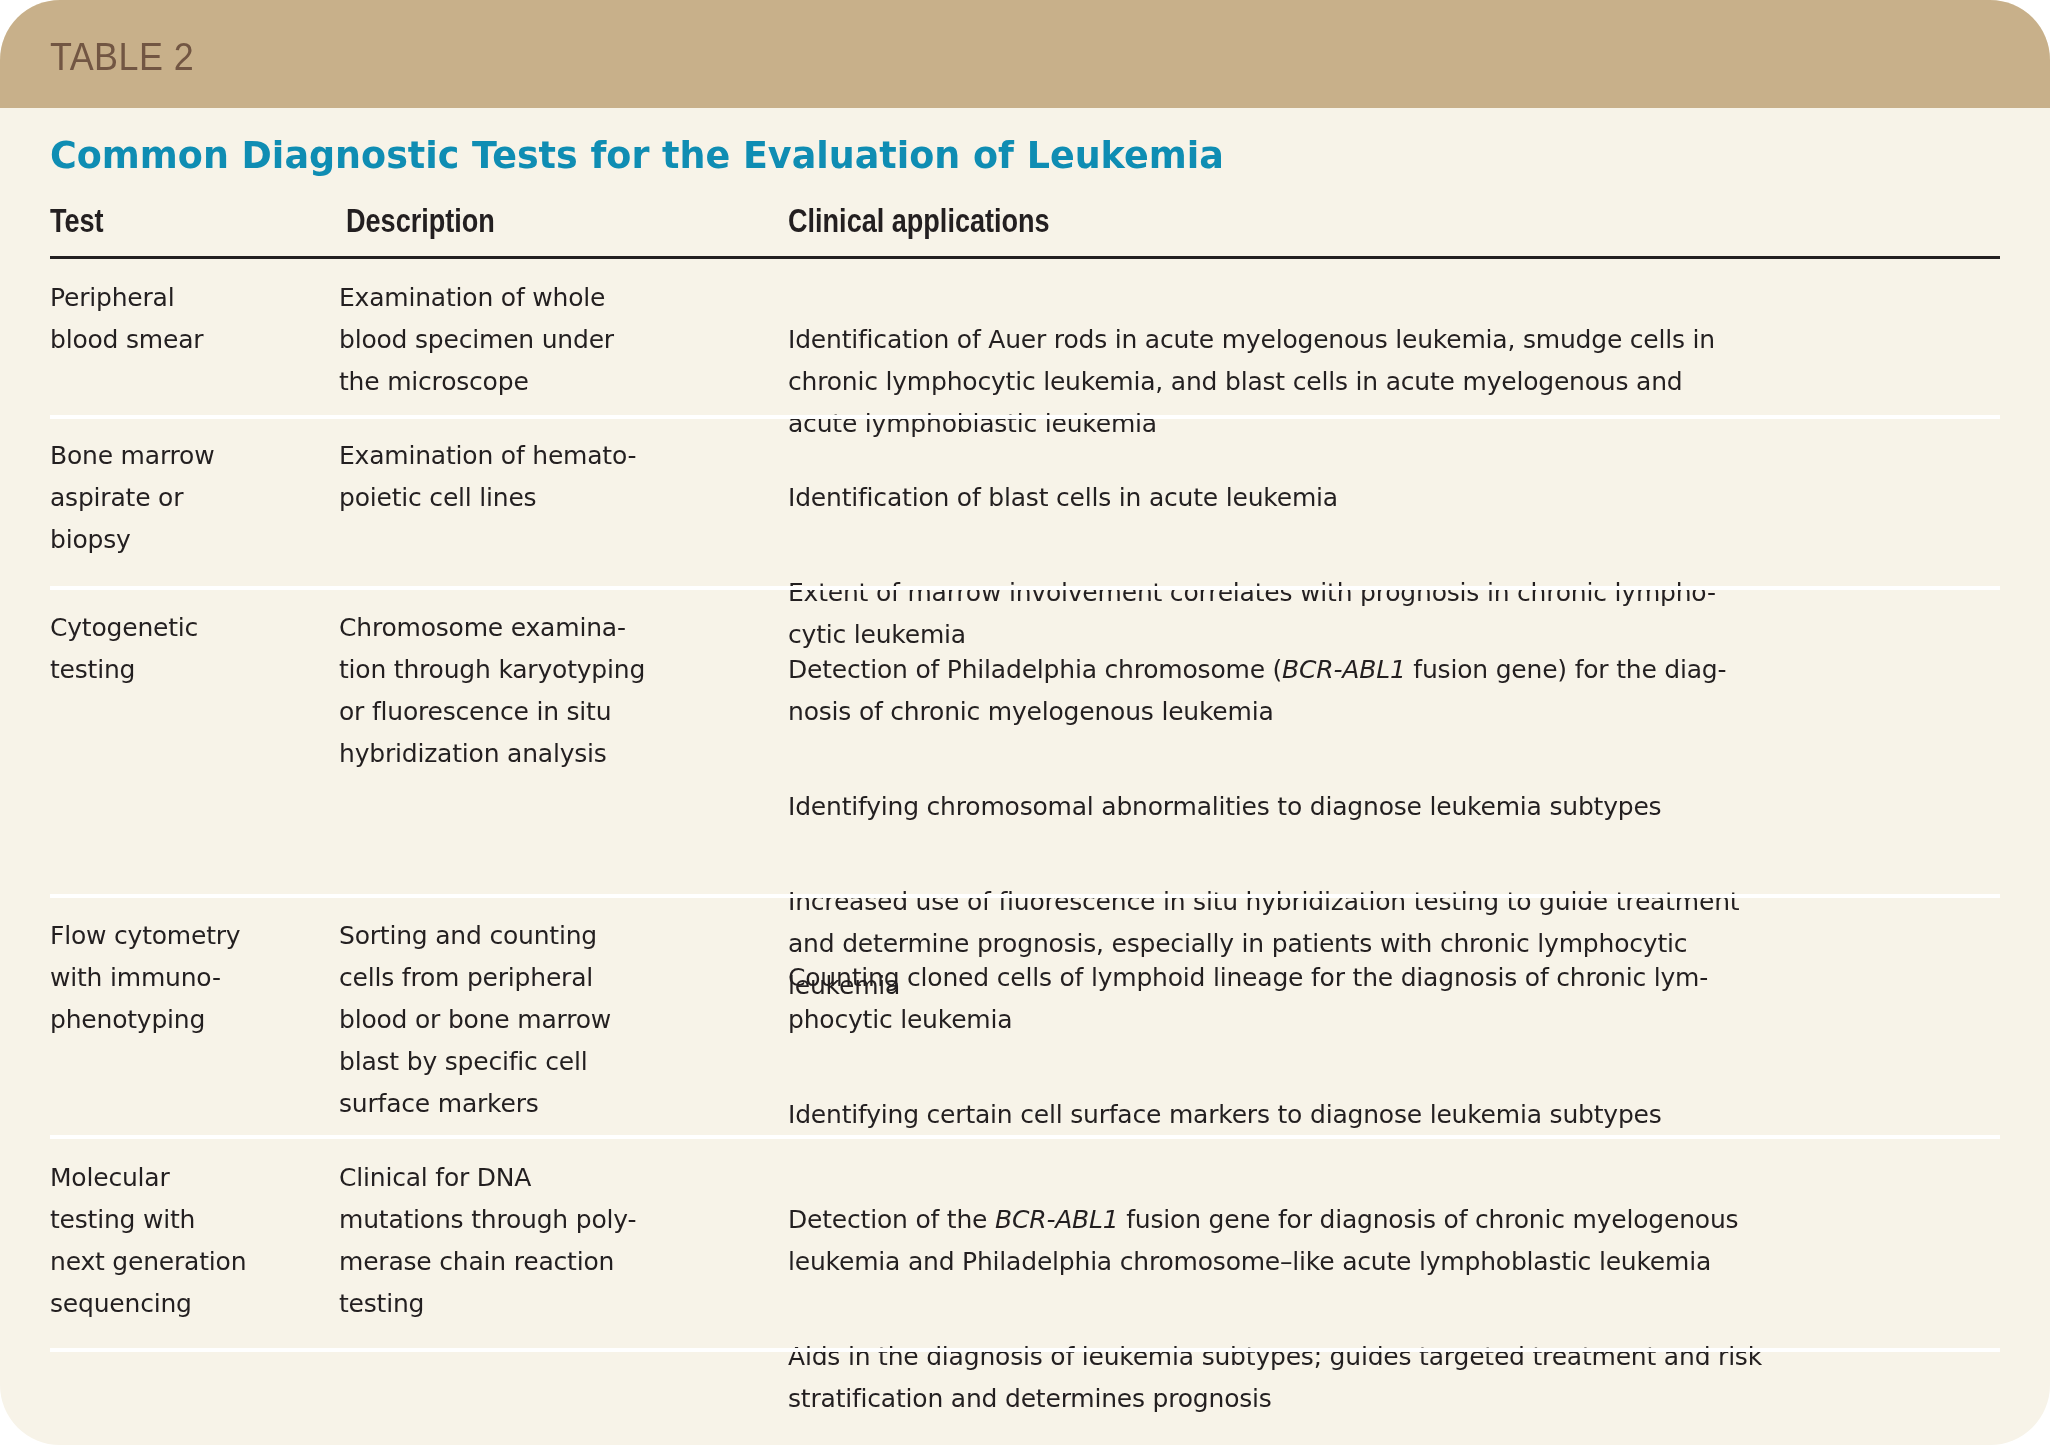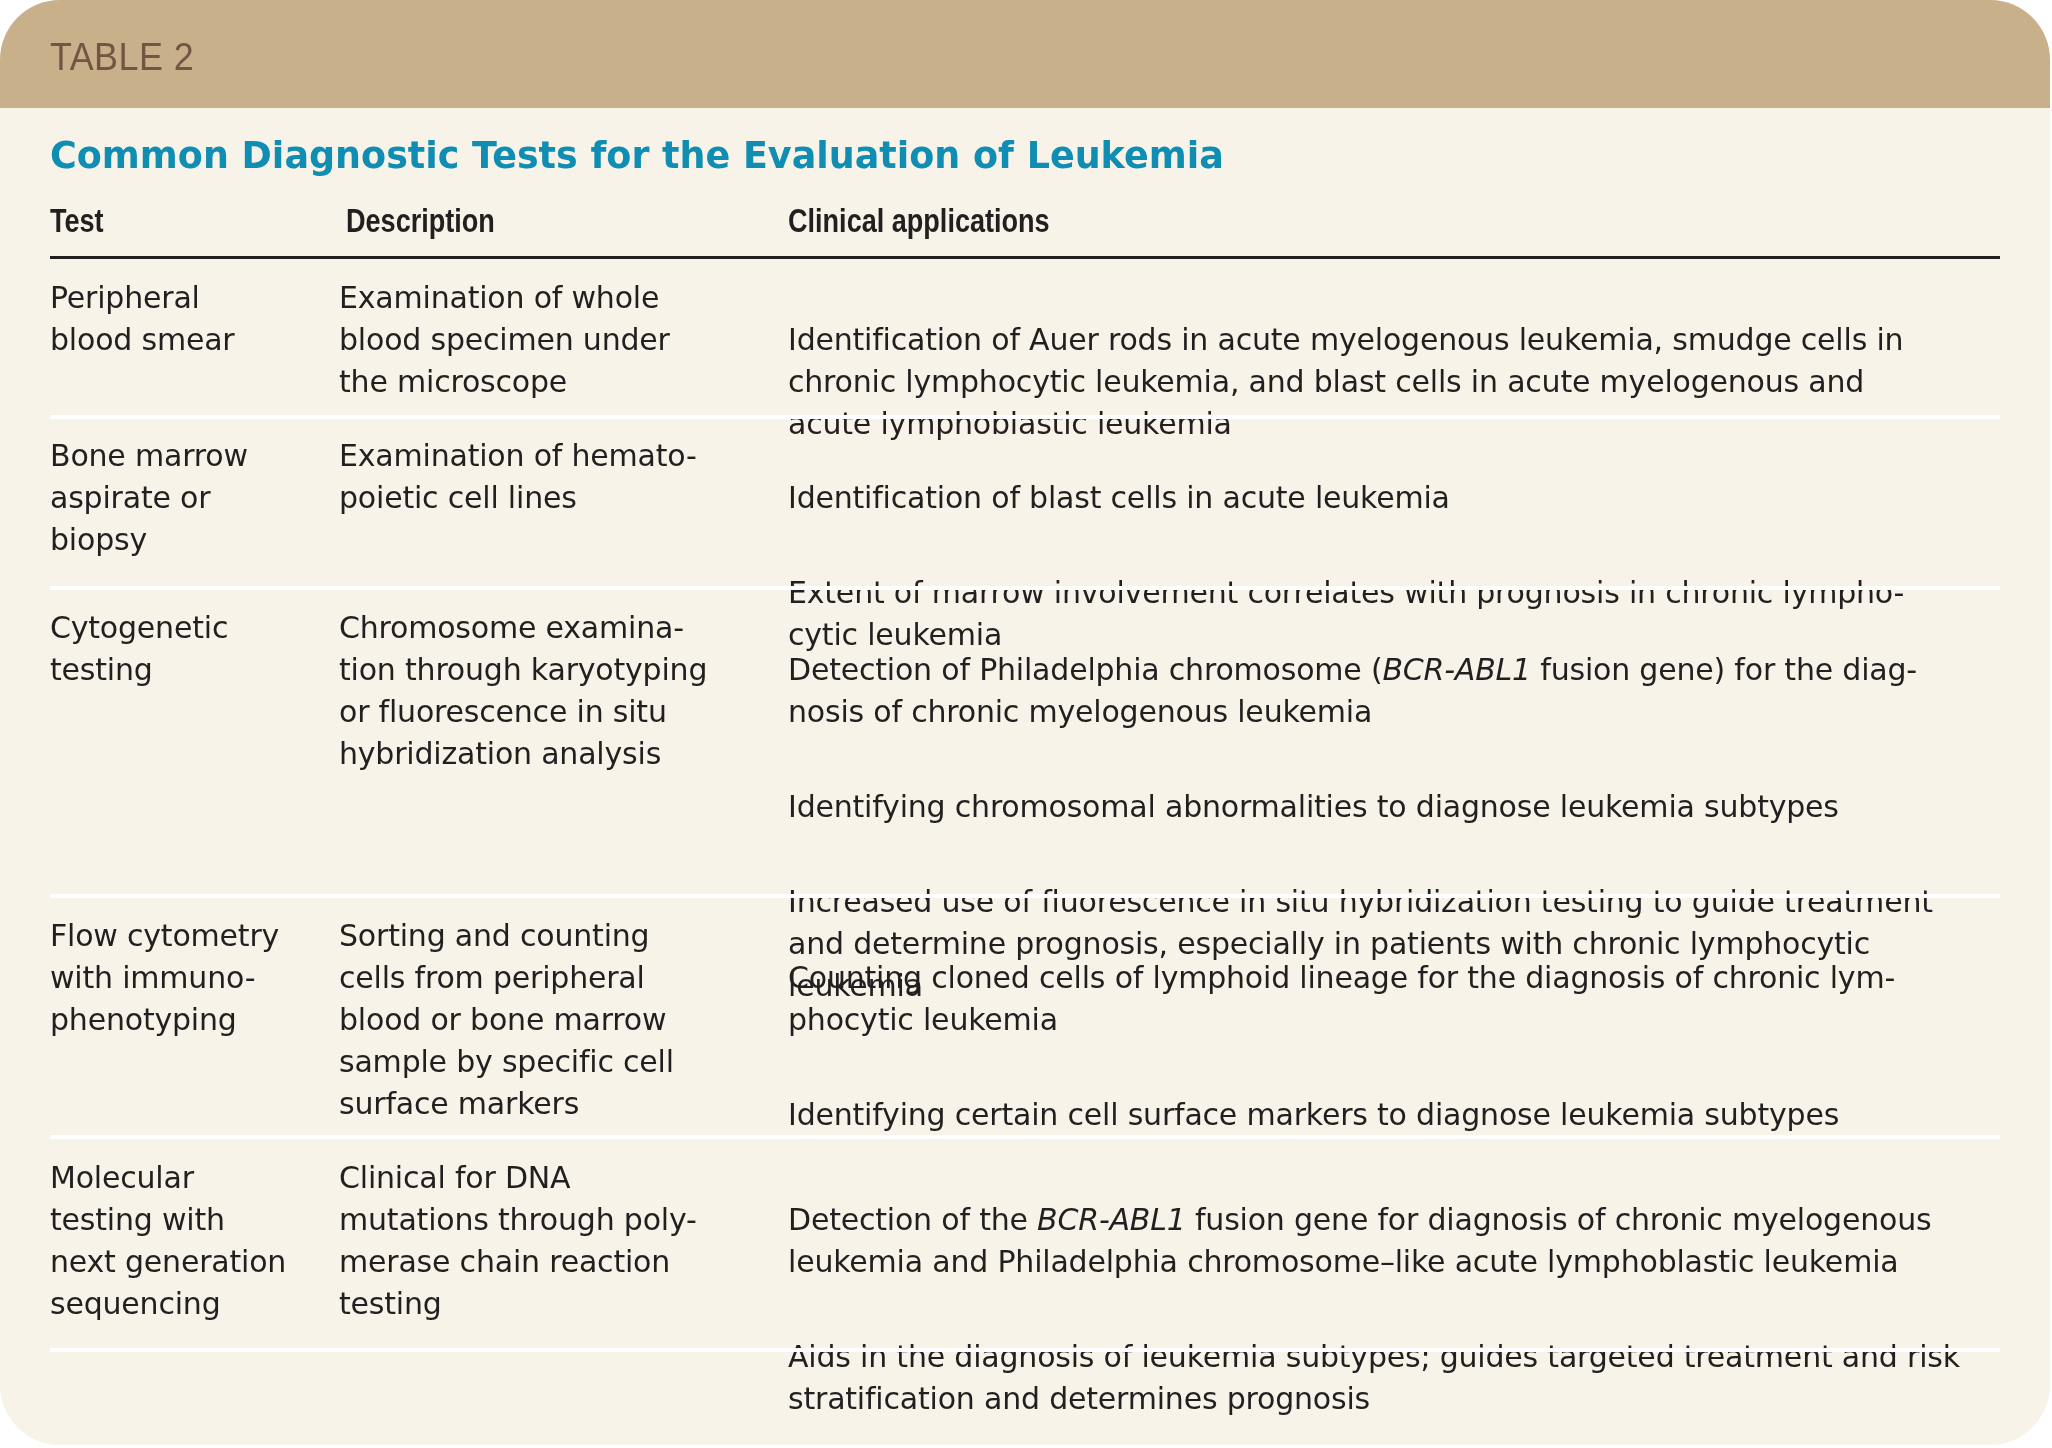--- a/index.html
+++ b/index.html
@@ -35,21 +35,21 @@
   }
   .rule-black {
     position: absolute; left: 50px; top: 256px; width: 1950px; height: 3px; background: #231f20;
   }
   .rule-white {
     position: absolute; left: 50px; width: 1950px; height: 4px; background: #ffffff;
   }
   .row { position: absolute; left: 0; width: 2050px; }
   .cell {
     position: absolute; top: 0;
-    font-family: "DejaVu Sans", sans-serif; font-size: 30px; font-weight: normal;
+    font-family: "DejaVu Sans", sans-serif; font-size: 25px; font-weight: normal;
     color: #231f20; line-height: 42px; white-space: pre-line;
     letter-spacing: -0.2px;
   }
   .c-test { left: 50px; width: 290px; }
   .c-desc { left: 339px; width: 420px; }
   .c-clin { left: 788px; width: 1215px; }
   .para { margin: 0 0 11px 0; white-space: pre-line; }
   .para i { font-style: italic; margin-top: 10px; }
   .footnote {
     position: absolute; left: 50px; top: 1364px;
@@ -121,21 +121,21 @@
   </div>
   <div class="rule-white" style="top:894px;"></div>
 
   <div class="row" style="top:915px;">
     <div class="cell c-test">Flow cytometry
 with immuno-
 phenotyping</div>
     <div class="cell c-desc">Sorting and counting
 cells from peripheral
 blood or bone marrow
-sample by specific cell
+blast by specific cell
 surface markers</div>
     <div class="cell c-clin">
       <div class="para"><span>Counting cloned cells of lymphoid lineage for the diagnosis of chronic lym-
 phocytic leukemia</span></div>
       <div class="para"><span>Identifying certain cell surface markers to diagnose leukemia subtypes</span></div>
     </div>
   </div>
   <div class="rule-white" style="top:1135px;"></div>
 
   <div class="row" style="top:1157px;">

